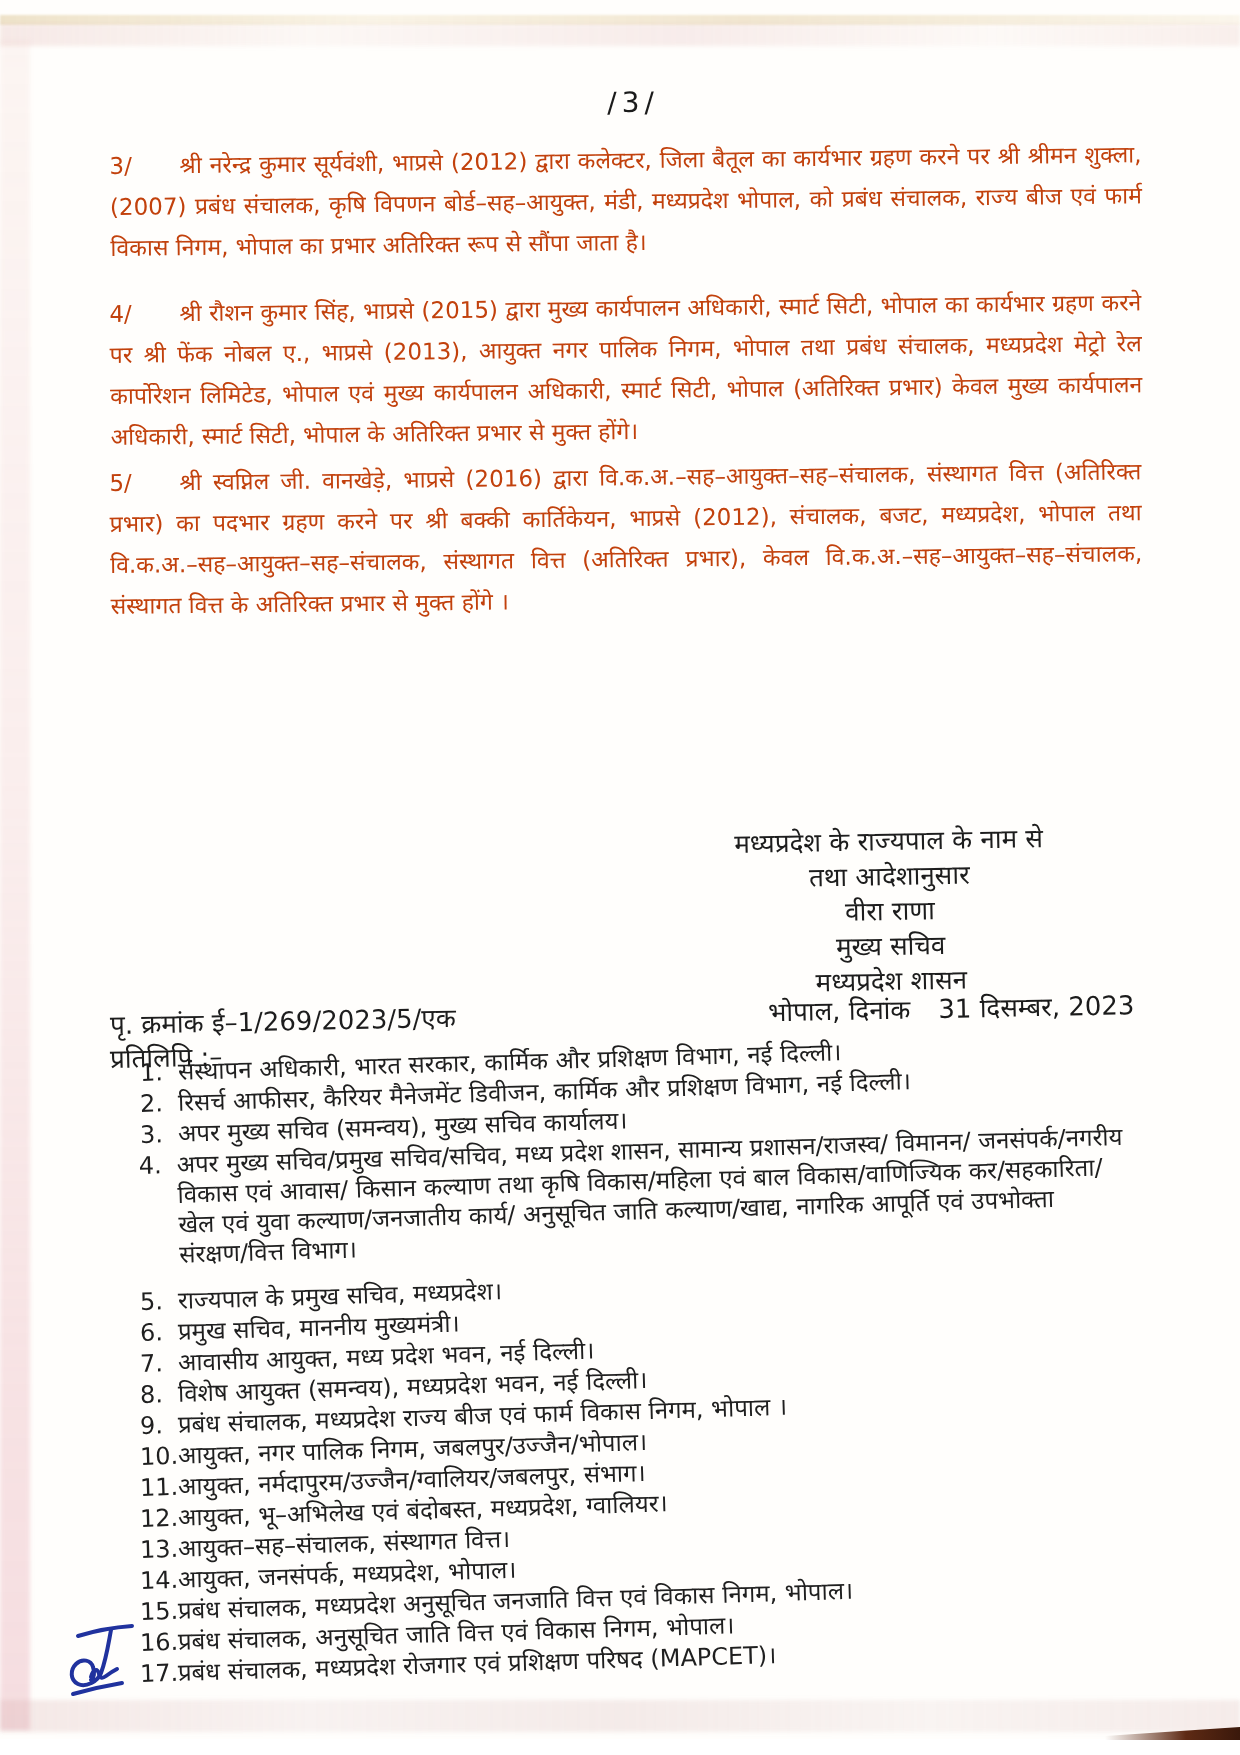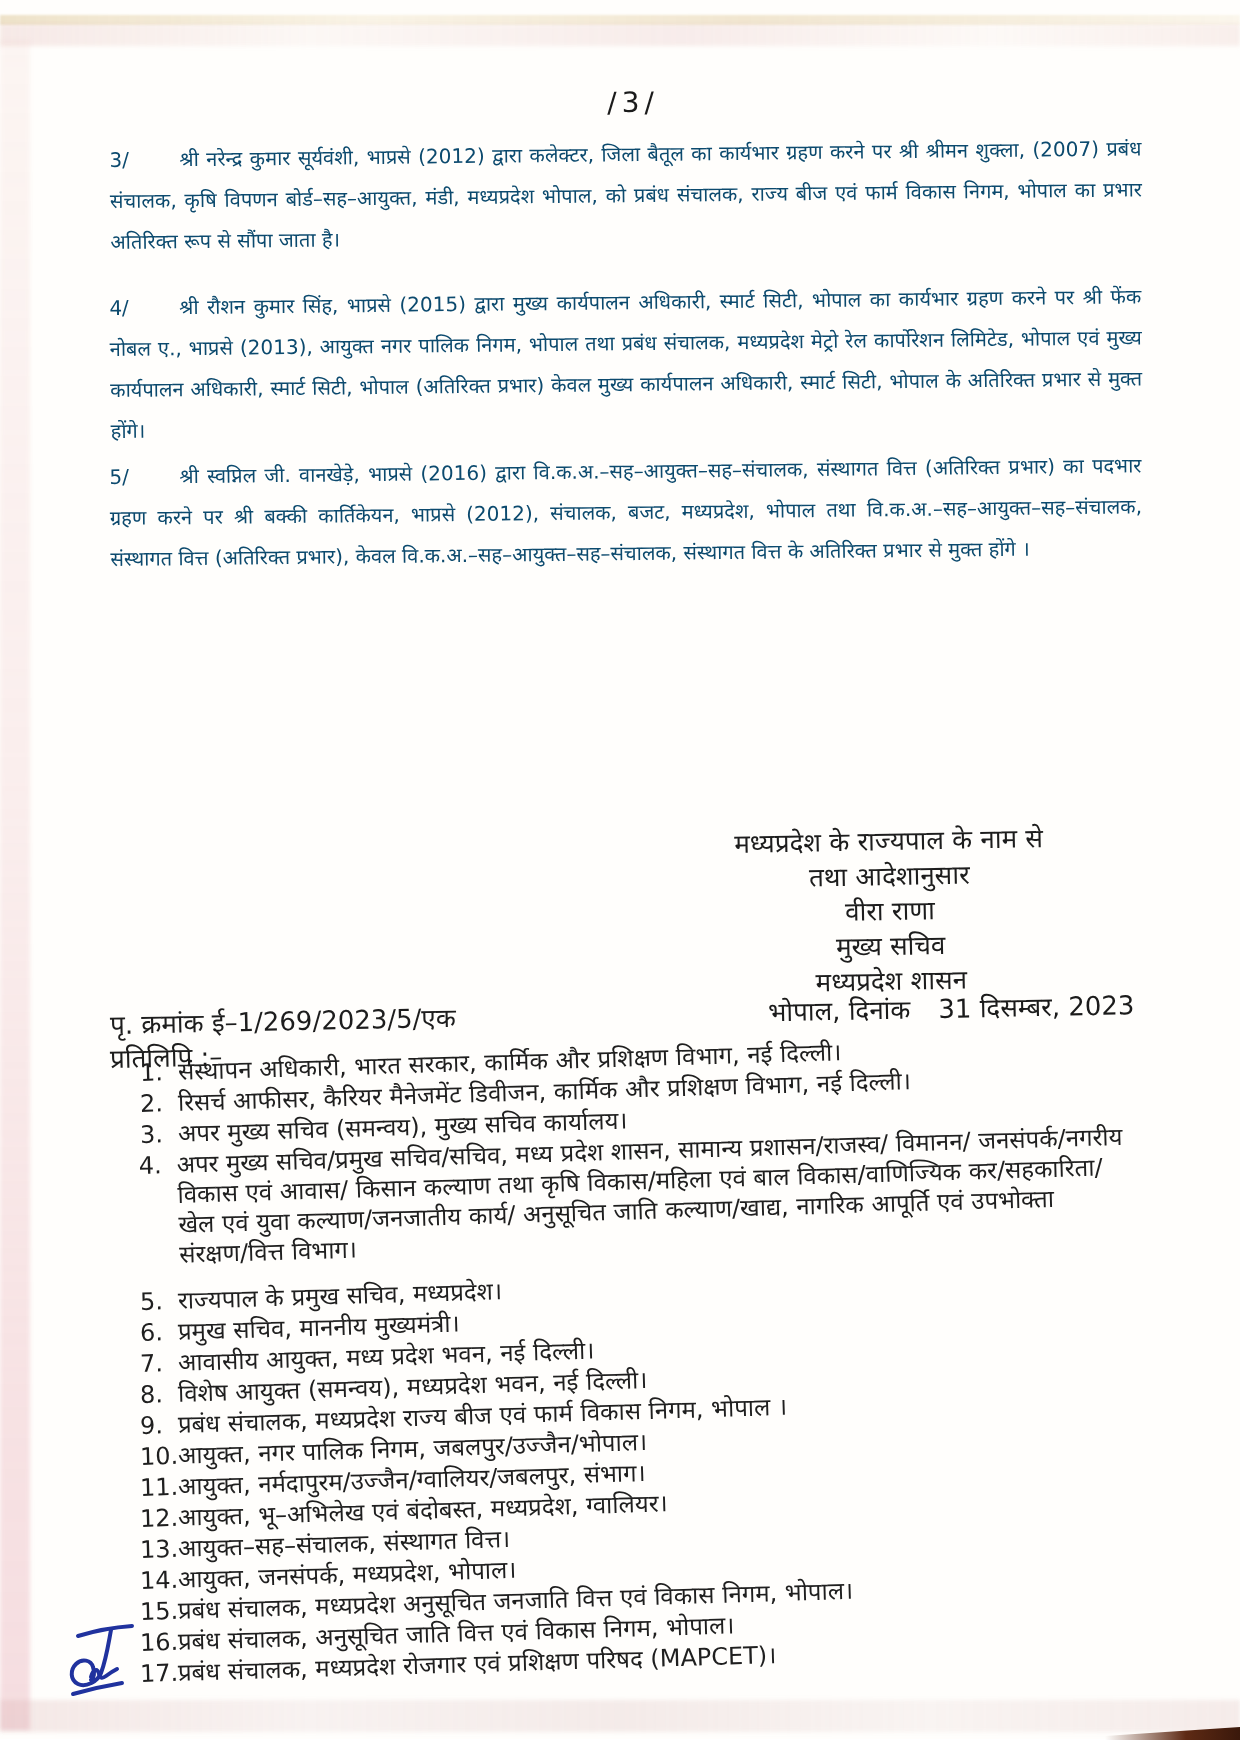--- a/index.html
+++ b/index.html
@@ -25,22 +25,22 @@
     background:linear-gradient(90deg,rgba(214,170,170,.26),rgba(205,170,175,.14) 25%,rgba(210,175,175,.24) 50%,rgba(205,170,170,.12) 75%,rgba(210,170,170,.22));
     filter:blur(2px);}
   .bottom-white{position:absolute;left:0;right:0;top:1739px;height:16px;background:#fff;}
   .wedge-br{position:absolute;left:1105px;top:1727px;width:135px;height:13px;
     background:linear-gradient(90deg,rgba(90,40,20,0),#5e2a14 60%,#3a180b);
     clip-path:polygon(0 70%,100% 0,100% 100%,0 100%);}
   
   .page-number{position:absolute;left:0;top:86px;width:1266px;text-align:center;
     font-size:28px;letter-spacing:5px;color:#1b1b1b;transform:rotate(-.4deg);}
   
-  .paras{position:absolute;left:110px;top:140px;width:1032px;
-    font-size:20px;line-height:41px;text-align:justify;color:#0c4a6e;}
+  .paras{position:absolute;left:110px;top:146px;width:1032px;
+    font-size:23px;line-height:41px;text-align:justify;color:#c2410c;}
   .para{margin:0 0 25px 0;transform:rotate(-.65deg);transform-origin:0 50%;}
   .para-4{margin-bottom:5px;}
   .para-5{margin-bottom:0;}
   .para-num{display:inline-block;width:70px;}
   
   .sig-block{position:absolute;left:690px;top:824px;width:400px;text-align:center;
     font-size:26px;line-height:35px;color:#1d1d1d;transform:rotate(-1.1deg);}
   .date-line{position:absolute;left:768px;top:990px;width:340px;font-size:26px;
     display:flex;gap:28px;white-space:nowrap;color:#1b1b1b;transform:rotate(-1.1deg);}
   

